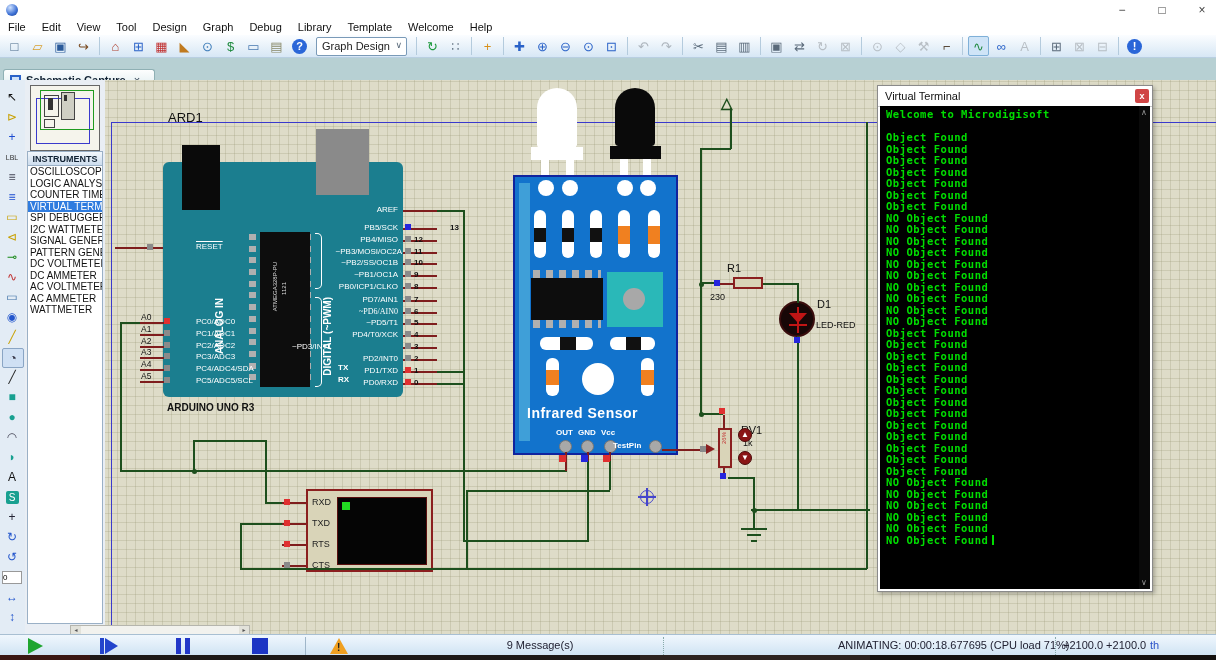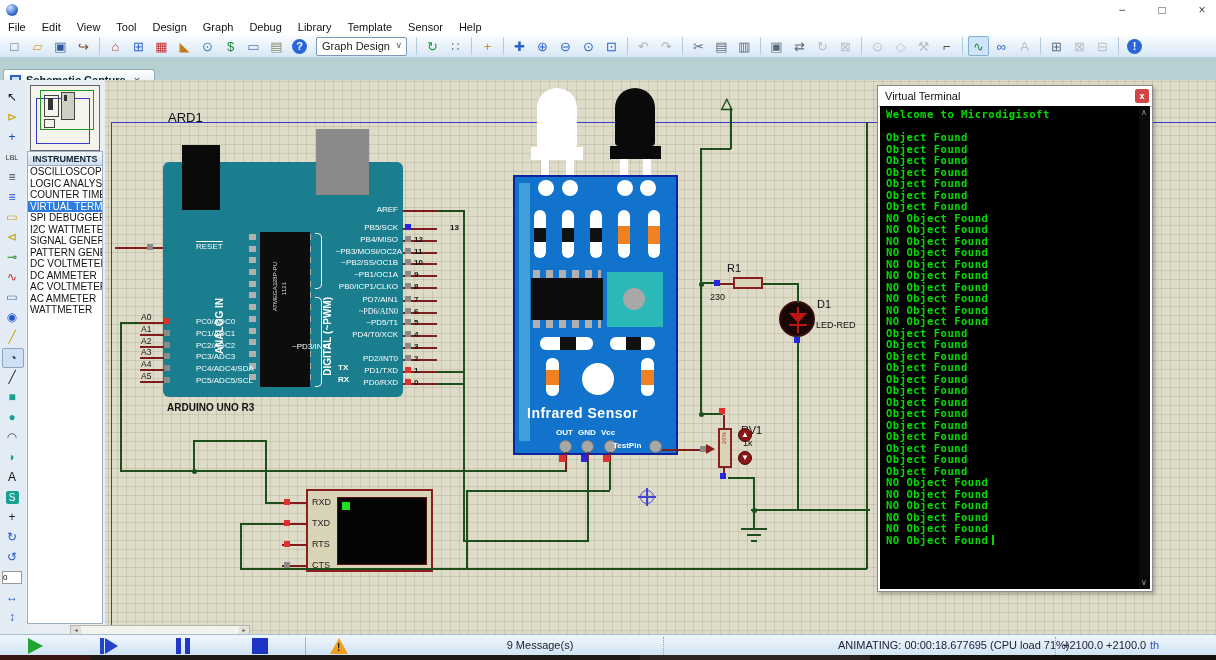--- a/index.html
+++ b/index.html
@@ -133,21 +133,21 @@
   <div class="abs menubar" id="menubar">
       <div class="menu-item">File</div>
       <div class="menu-item">Edit</div>
       <div class="menu-item">View</div>
       <div class="menu-item">Tool</div>
       <div class="menu-item">Design</div>
       <div class="menu-item">Graph</div>
       <div class="menu-item">Debug</div>
       <div class="menu-item">Library</div>
       <div class="menu-item">Template</div>
-      <div class="menu-item">Sensor</div>
+      <div class="menu-item">Welcome</div>
       <div class="menu-item">Help</div>
     </div>
 
   <div class="abs toolbar" id="toolbar">
       <div class="tbtn" style="color: rgb(74, 106, 138);">□</div>
       <div class="tbtn" style="color: rgb(216, 160, 48);">▱</div>
       <div class="tbtn" style="color: rgb(42, 90, 154);">▣</div>
       <div class="tbtn" style="color: rgb(122, 74, 32);">↪</div>
       <div class="tsep"></div>
       <div class="tbtn" style="color: rgb(176, 64, 48);">⌂</div>

